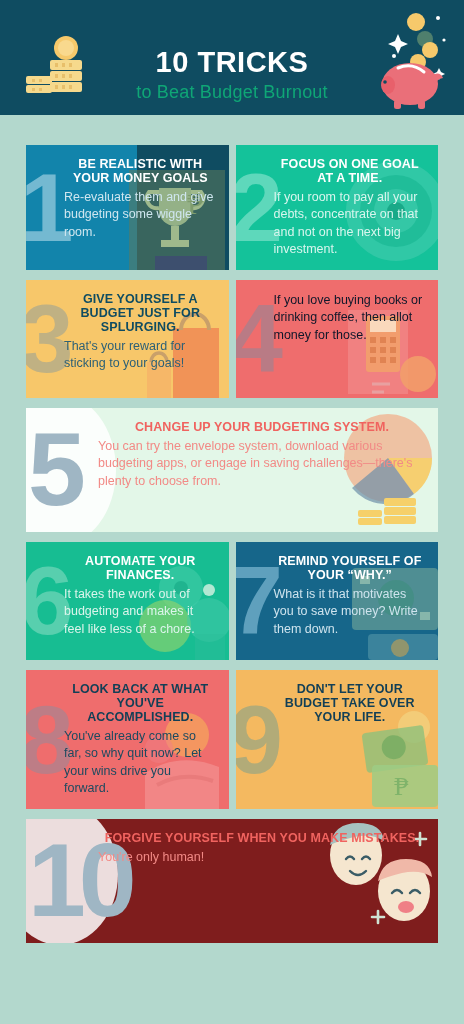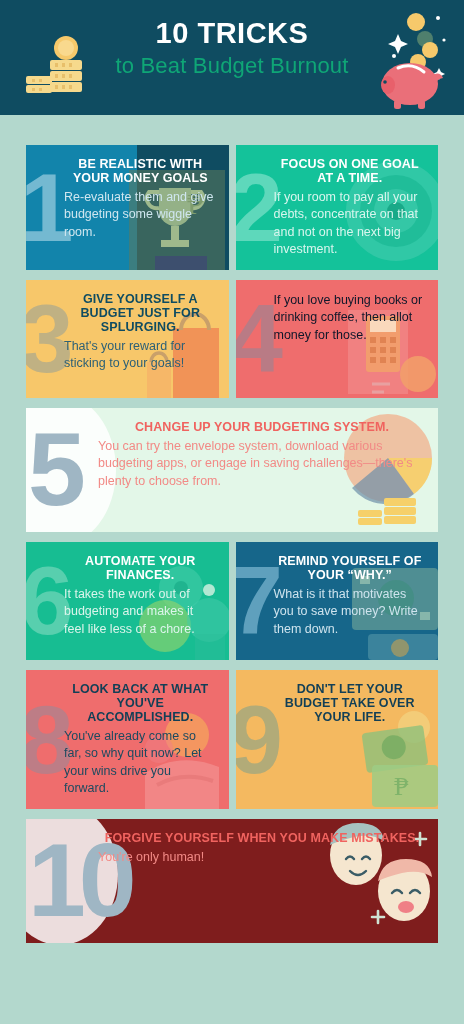--- a/index.html
+++ b/index.html
@@ -26,24 +26,25 @@
     position: absolute;
     left: 0; right: 0; top: 18px;
     text-align: center;
   }
   .title-main {
     font-size: 29px;
     font-weight: bold;
     letter-spacing: 0.5px;
     color: #ffffff;
     line-height: 1.1;
+    margin-top: 29px;
   }
   .title-sub {
     margin-top: 3px;
-    font-size: 22px;
+    font-size: 18px;
     color: #0fa676;
     letter-spacing: 0.2px;
     line-height: 1.15;
   }
 
   .coin-stack { position: absolute; left: 24px; top: 34px; width: 66px; height: 60px; }
   .piggy-art  { position: absolute; right: 12px; top: 6px; width: 84px; height: 104px; }
 
   
   .cards {

